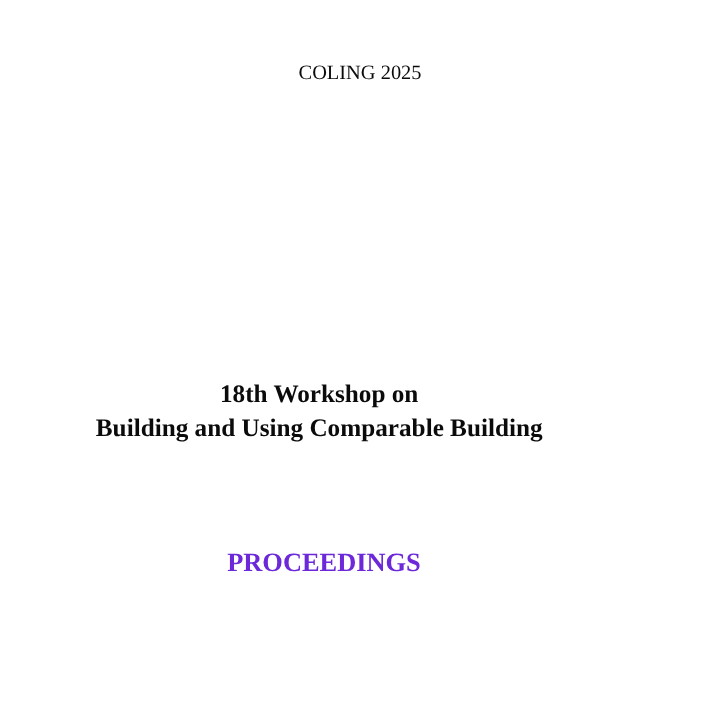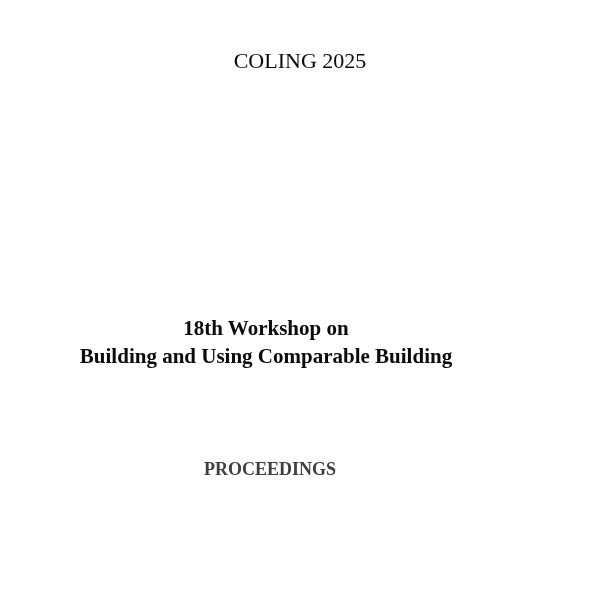--- a/index.html
+++ b/index.html
@@ -19,21 +19,21 @@
       height: 600px;
       background: #ffffff;
       color: #000000;
     }
     .conference-header {
       position: absolute;
       top: 51px;
       left: 0;
       width: 600px;
       text-align: center;
-      font-size: 22px;
+      font-size: 17px;
       font-weight: 400;
       line-height: 20px;
       color: #0b0b0b;
     }
     .workshop-title {
       position: absolute;
       top: 314px;
       left: 0;
       width: 532px;
       text-align: center;
@@ -41,24 +41,24 @@
       font-weight: 700;
       line-height: 28px;
       color: #0b0b0b;
     }
     .proceedings-heading {
       position: absolute;
       top: 457px;
       left: 0;
       width: 540px;
       text-align: center;
-      font-size: 18px;
+      font-size: 22px;
       font-weight: 700;
       line-height: 24px;
-      color: #404040;
+      color: #6d28d9;
     }
   </style>
 </head>
 <body>
 
 <div class="page">
 
   <div class="conference-header">COLING 2025</div>
 
   <div class="workshop-title">

